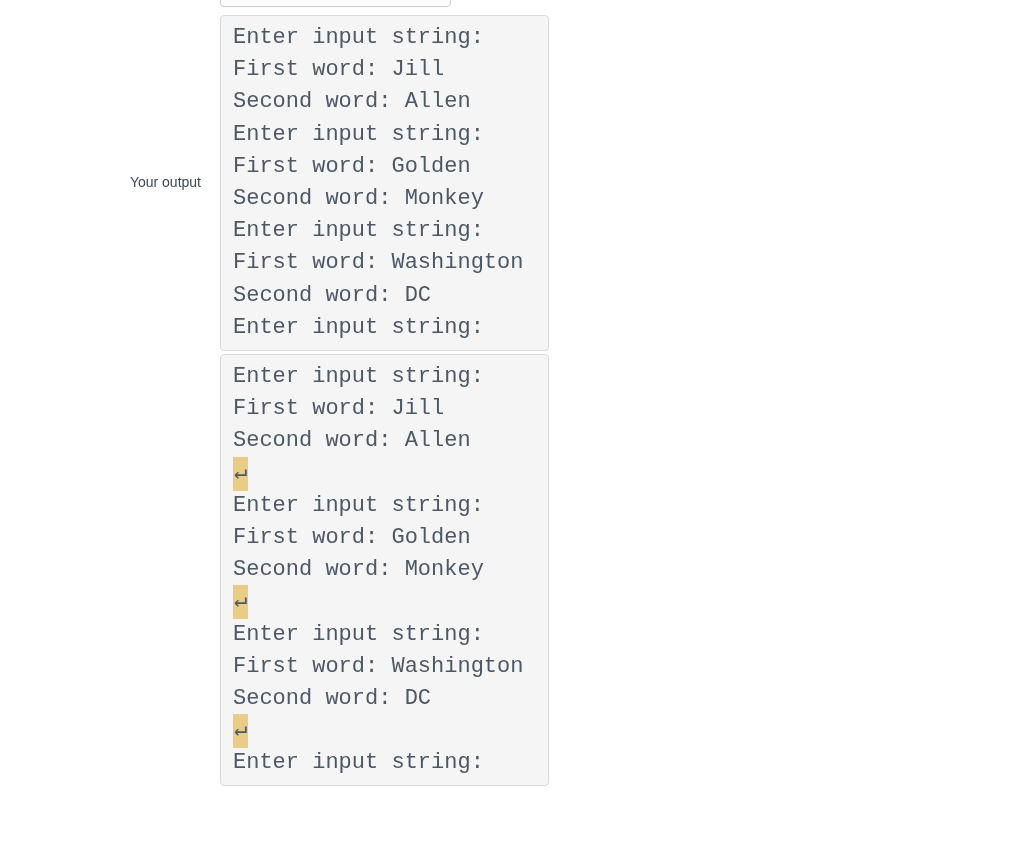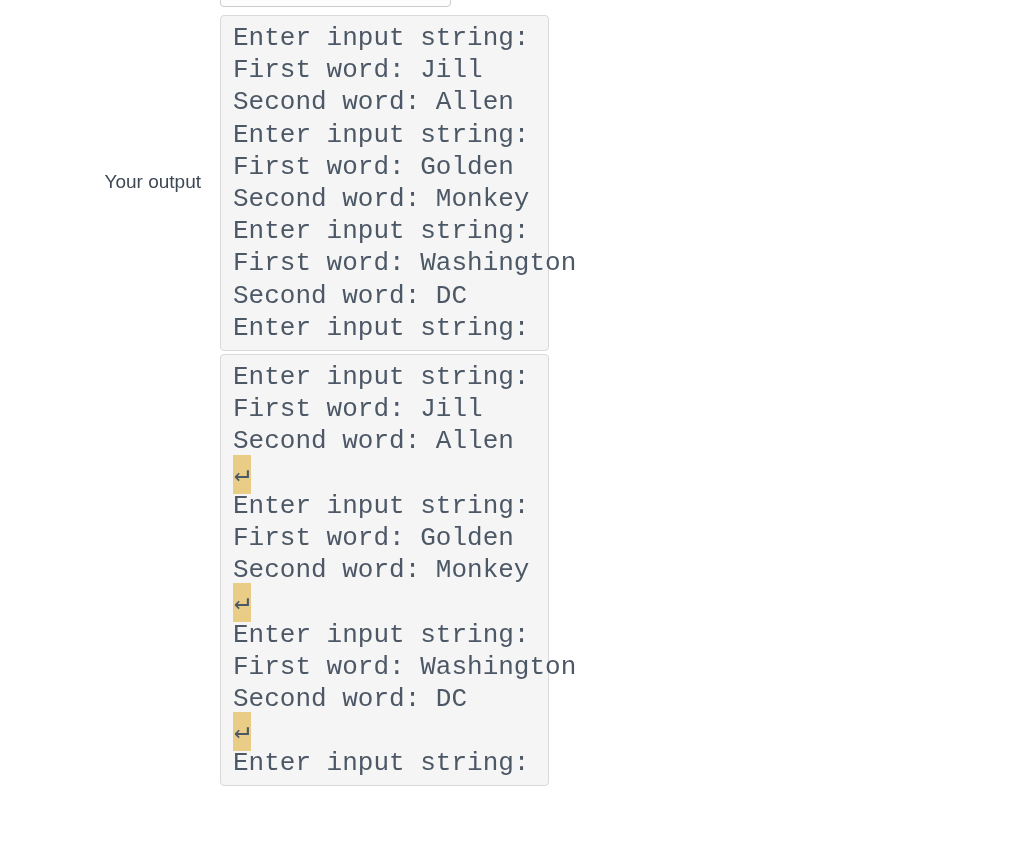--- a/index.html
+++ b/index.html
@@ -33,37 +33,37 @@
     box-sizing: border-box;
     background: #fdfdfd;
     border: 1px solid #cccccc;
     border-radius: 4px;
   }
   .row-label {
     position: absolute;
     left: 0;
     width: 201px;
     text-align: right;
-    font-size: 19px;
+    font-size: 14px;
     line-height: 22px;
     color: var(--label-text);
   }
   .label-your { top: 171px; }
   .label-expected { top: 563px; }
   .console {
     position: absolute;
     left: 220px;
     width: 329px;
     box-sizing: border-box;
     background: var(--console-bg);
     border: 1px solid var(--console-border);
     border-radius: 4px;
     padding: 6px 12px;
     font-family: "Liberation Mono", "DejaVu Sans Mono", monospace;
-    font-size: 26px;
+    font-size: 22px;
     line-height: 32.2px;
     color: var(--console-text);
     white-space: pre;
   }
   .console-your { top: 15px; }
   .console-expected { top: 354px; }
   .console-line { height: 32.2px; }
   .nl-marker {
     background: var(--newline-highlight);
     padding: 4px 1px 5px 1px;

